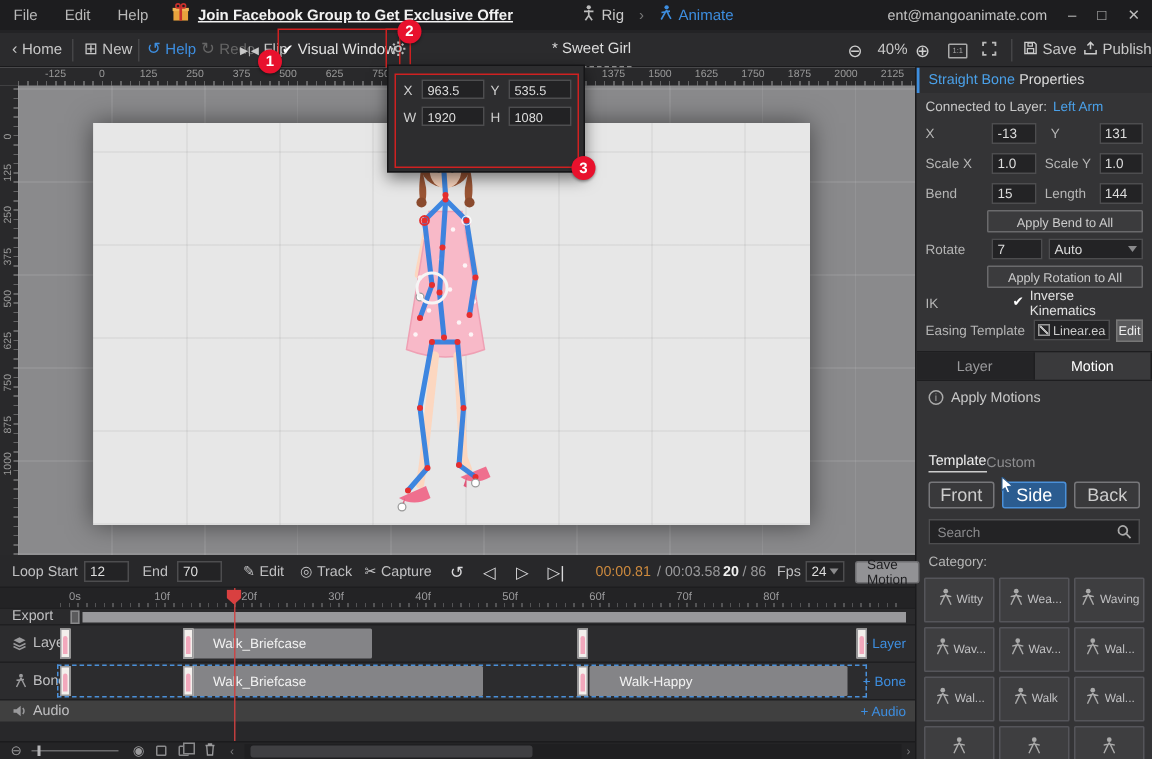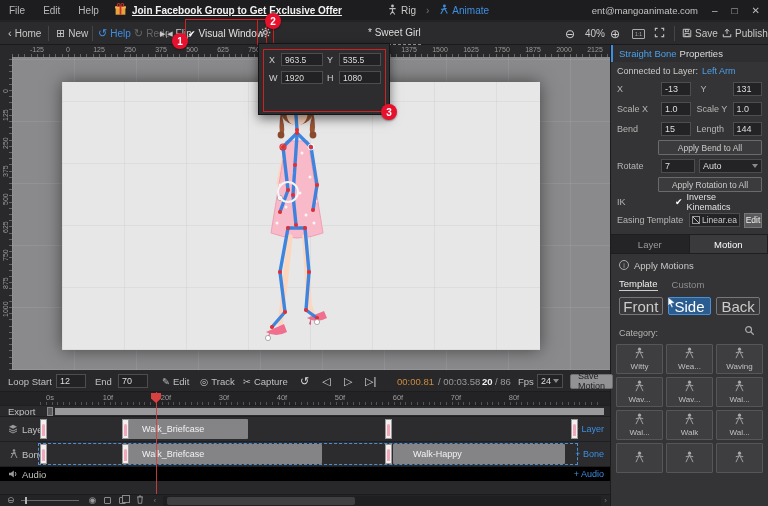--- a/index.html
+++ b/index.html
@@ -74,36 +74,36 @@
   .chev { margin-left:auto; width:0; height:0; border-left:3px solid transparent; border-right:3px solid transparent; border-top:4px solid #8a8a8c; }
   .check { color:#fff; font-size:9px; }
   .ease-box { width:56px; height:14px; background:#232325; border:1px solid #4d4d4f; color:#ccc; font-size:8.5px; display:flex; align-items:center; gap:2px; padding:0 2px; }
   .ease-icon { width:8px; height:8px; border:1px solid #999; background:linear-gradient(45deg, transparent 44%, #bbb 44%, #bbb 56%, transparent 56%); }
   .edit-btn { width:30px; height:15px; background:#5a5a5c; border:1px solid #777; color:#eee; font-size:8.5px; display:flex; align-items:center; justify-content:center; }
   .ptabs { display:flex; height:20px; margin-top:4px; border-top:1px solid #1e1e20; border-bottom:1px solid #1e1e20; }
   .ptab { width:79px; display:flex; align-items:center; justify-content:center; font-size:9.5px; background:#242426; color:#9a9a9c; border-right:1px solid #1e1e20; }
   .ptab.active { background:#3a3a3c; color:#fff; }
   .applyrow { display:flex; align-items:center; gap:5px; height:22px; padding:0 8px; color:#c8c8c8; font-size:9.5px; }
   .info-circle { width:10px; height:10px; border:1px solid #aaa; border-radius:50%; font-size:7px; display:flex; align-items:center; justify-content:center; color:#aaa; }
-  .subtabs { display:flex; gap:14px; padding:0 8px; height:16px; align-items:center; }
+  .subtabs { display:flex; padding:0 8px; height:16px; align-items:center;margin-top:24px; }
   .subtab { font-size:9.5px; color:#8e8e90; }
   .subtab.active { color:#f0f0f0; border-bottom:1px solid #ccc; padding-bottom:1px; }
   .fsb-row { display:flex; gap:5px; padding:5px 8px 3px; }
-  .fsb { flex:1; height:18px; background:#39393b; border:1px solid #77777a; color:#ccc; font-size:15px; display:flex; align-items:center; justify-content:center; border-radius:2px; position:relative; }
+  .fsb { flex:1; height:18px; background:#39393b; border:1px solid #77777a; color:#ccc; font-size:12px; display:flex; align-items:center; justify-content:center; border-radius:2px; position:relative; }
   .fsb.active { background:#2b5c90; border-color:#4a90d9; color:#fff; }
   .cursor-ic { position:absolute; left:-2px; top:-4px; }
   .search-row { padding:4px 8px 2px; position:relative; }
   .search-input { width:100%; height:17px; background:#232325; border:1px solid #4d4d4f; color:#ddd; font-size:9px; padding:0 18px 0 5px; font-family:inherit; }
   .search-input::placeholder { color:#8a8a8c; }
   .search-ic { position:absolute; right:13px; top:7px; }
   .cat-row { display:flex; align-items:center; gap:4px; padding:4px 0 2px 8px; }
   .cat-label { font-size:9px; color:#b5b5b5; }
   .cat-dd { flex:1; height:16px; background:#232325; border:1px solid #77777a; color:#ddd; font-size:9px; display:flex; align-items:center; padding:0 4px; }
   .mgrid { display:grid; grid-template-columns:repeat(3, 47px); gap:3px; padding:4px 3px 0 5px; }
-  .mtile { height:30px; background:#3e3e40; border:1px solid #55555a; border-radius:1px; display:flex; flex-direction:column; align-items:center; justify-content:center; gap:1px; }
+  .mtile { height:30px; background:#3e3e40; border:1px solid #55555a; border-radius:1px; display:flex; flex-direction:row; align-items:center; justify-content:center; gap:1px; }
   .mtile .mlabel { font-size:8px; color:#c0c0c2; line-height:1; }
   
   .timeline { position:absolute; left:0; top:370px; width:610px; height:136px; background:#28282a; }
   .tl-controls { position:absolute; left:0; top:0; width:610px; height:22px; display:flex; align-items:center; border-bottom:1px solid #1d1d1f; }
   .tl-item { display:flex; align-items:center; gap:3px; font-size:9.5px; color:#c0c0c2; position:absolute; top:0; height:22px; }
   .tl-input { width:30px; height:14px; background:#232325; border:1px solid #4d4d4f; color:#ddd; font-size:9px; padding:0 3px; font-family:inherit; }
   .transport { font-size:11px; color:#d8d8da; }
   .t-orange { color:#cd8a3e; } .t-dim { color:#9a9a9c; }
   .fps-dd { width:26px; height:14px; background:#232325; border:1px solid #4d4d4f; color:#ddd; font-size:9px; display:flex; align-items:center; padding:0 3px; }
   .savemotion { height:15px; background:#929295; color:#1d1d1f; font-size:9px; display:flex; align-items:center; padding:0 7px; border-radius:2px; border:1px solid #6f6f72; }
@@ -465,20 +465,21 @@
       <div class="fsb">Front</div>
       <div class="fsb active">
           <span class="cursor-ic"><svg width="9" height="11" viewBox="0 0 9 11">
               <path d="M1 0 L8 6 L4.6 6.4 L6.2 10 L4.6 10.7 L3 7.2 L1 9 Z" fill="#fff" stroke="#2b5c90" stroke-width="0.7"></path>
             </svg></span>
           <span>Side</span>
         </div>
       <div class="fsb">Back</div>
     </div>
     <div class="search-row">
+      <input class="search-input" placeholder="Search" style="">
       <span class="search-ic"><svg width="11" height="11" viewBox="0 0 12 12">
             <circle cx="5" cy="5" r="3.2" fill="none" stroke="#aaa" stroke-width="1.3"></circle>
             <path d="M7.6 7.6 L10.6 10.6" stroke="#aaa" stroke-width="1.3"></path>
           </svg></span>
     </div>
     <div class="cat-row">
       <span class="cat-label">Category:</span>
     </div>
     <div class="mgrid" id="motion-grid">
         <div class="mtile">
@@ -659,21 +660,21 @@
       <span class="trow-label">Bone</span>
       <div class="bone-select"></div>
       <div class="thumb" style="left:40px"></div>
       <div class="clip" style="left:122px; width:200px;">Walk_Briefcase</div>
       <div class="thumb" style="left:122px"></div>
       <div class="thumb" style="left:385px"></div>
       <div class="clip" style="left:393px; width:172px;">Walk-Happy</div>
       <span class="addbtn">+ Bone</span>
     </div>
 
-    <div class="trow" style="top:96px; height:15px; background:#000000;">
+    <div class="trow" style="top:96px; height:15px; background:#404040;">
       <span class="trow-icon">
           <svg width="10" height="10" viewBox="0 0 10 10">
             <path d="M1 3.8 H3 L5.8 1.5 V8.5 L3 6.2 H1 Z" fill="#9a9a9c"></path>
             <path d="M7.2 3 Q8.8 5 7.2 7" stroke="#9a9a9c" fill="none" stroke-width="1"></path>
           </svg>
         </span>
       <span class="trow-label">Audio</span>
       <span class="addbtn">+ Audio</span>
     </div>
 

